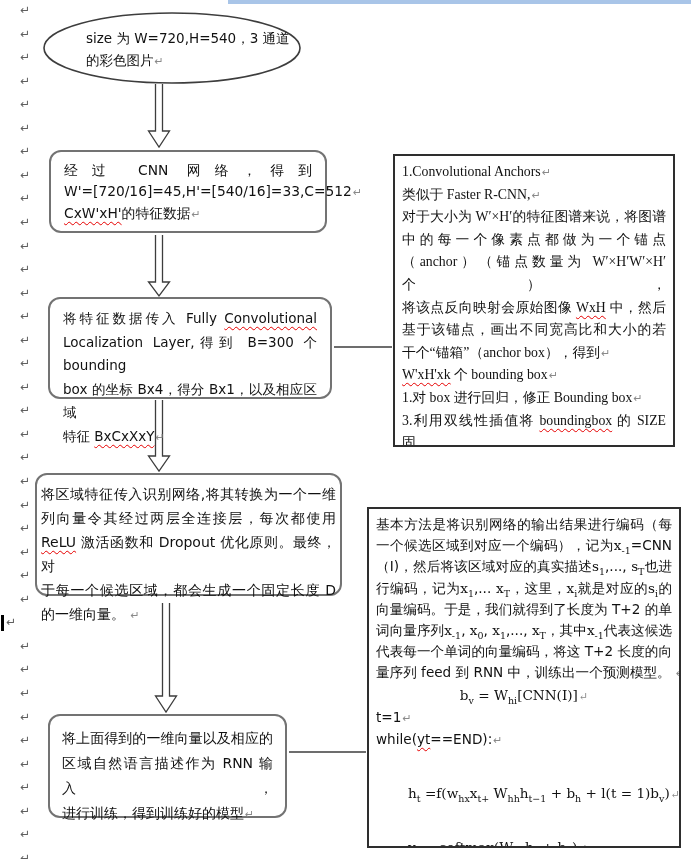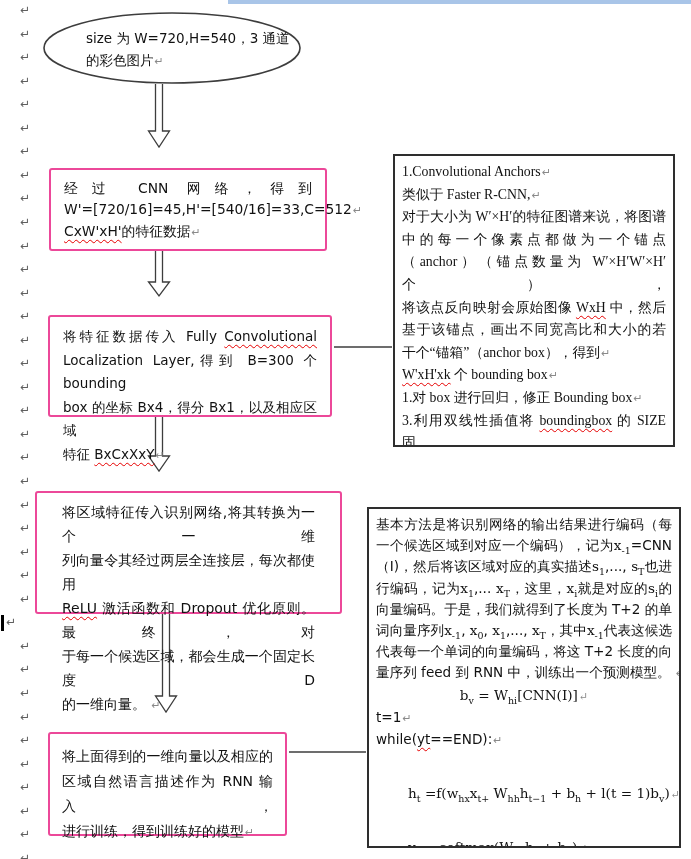--- a/index.html
+++ b/index.html
@@ -1,34 +1,34 @@
 <!DOCTYPE html>
 <html><head>
 <meta charset="utf-8">
 <style>
   html,body{margin:0;padding:0;background:#fff;}
   .canvas{position:relative;width:691px;height:859px;background:#fff;overflow:hidden;
           font-family:"DejaVu Sans","Liberation Sans",sans-serif;color:#111;}
   .strip{position:absolute;top:0;height:4px;background:#a9c5e8;}
   svg.overlay{position:absolute;left:0;top:0;}
   .tbox{position:absolute;box-sizing:border-box;background:transparent;}
-  .flowbox{border:2px solid #ec4899;border-radius:3px;background:#fff;margin-top:18px;}
+  .flowbox{border:2px solid #737373;border-radius:12px;background:#fff;}
   .notebox{border:2px solid #2e2e2e;background:#fff;}
   .ln{white-space:nowrap;}
   .jst{text-align:justify;text-align-last:justify;text-justify:inter-character;white-space:normal;}
   .ctr{text-align:center;}
   .ind{padding-left:32px;margin-top:32px;}
   .frm{font-family:"DejaVu Serif","Liberation Serif",serif;}
   .sq{text-decoration:underline wavy #e60000;text-decoration-thickness:1px;text-underline-offset:3px;}
   .mk{color:#8a8a8a;font-size:11px;padding-left:1px;}
   sub{font-size:9.5px;line-height:0;}
   .ellipse-text{left:86px;top:27px;width:196px;font-size:13.5px;line-height:22px;}
   .box-cnn{left:49px;top:150px;width:278px;height:83px;padding:8px 13px;font-size:13.8px;line-height:21px;}
   .box-fcl{left:48px;top:297px;width:284px;height:102px;padding:8px 13px;font-size:13.5px;line-height:23.5px;}
-  .box-recog{left:35px;top:473px;width:307px;height:123px;padding:7px 25px;font-size:14px;line-height:24px;}
+  .box-recog{left:35px;top:473px;width:307px;height:123px;padding:7px 4px;font-size:14px;line-height:24px;}
   .box-rnn{left:48px;top:714px;width:239px;height:104px;padding:10px 12px;font-size:14px;line-height:25px;}
   .note-anchors{left:393px;top:154px;width:282px;height:293px;padding:5px 7px 0 7px;font-size:13.8px;line-height:22.6px;overflow:hidden;font-family:Liberation Serif, serif;}
   .note-encoding{left:367px;top:507px;width:314px;height:341px;padding:5px 7px 0 7px;font-size:13.6px;line-height:21.2px;overflow:hidden;}
   .pmark{position:absolute;color:#5f5f5f;font-size:12px;line-height:12px;}
   .caret{position:absolute;left:1px;width:2.5px;height:16px;background:#000;}
 </style>
 </head>
 <body>
 
 <div class="canvas">

